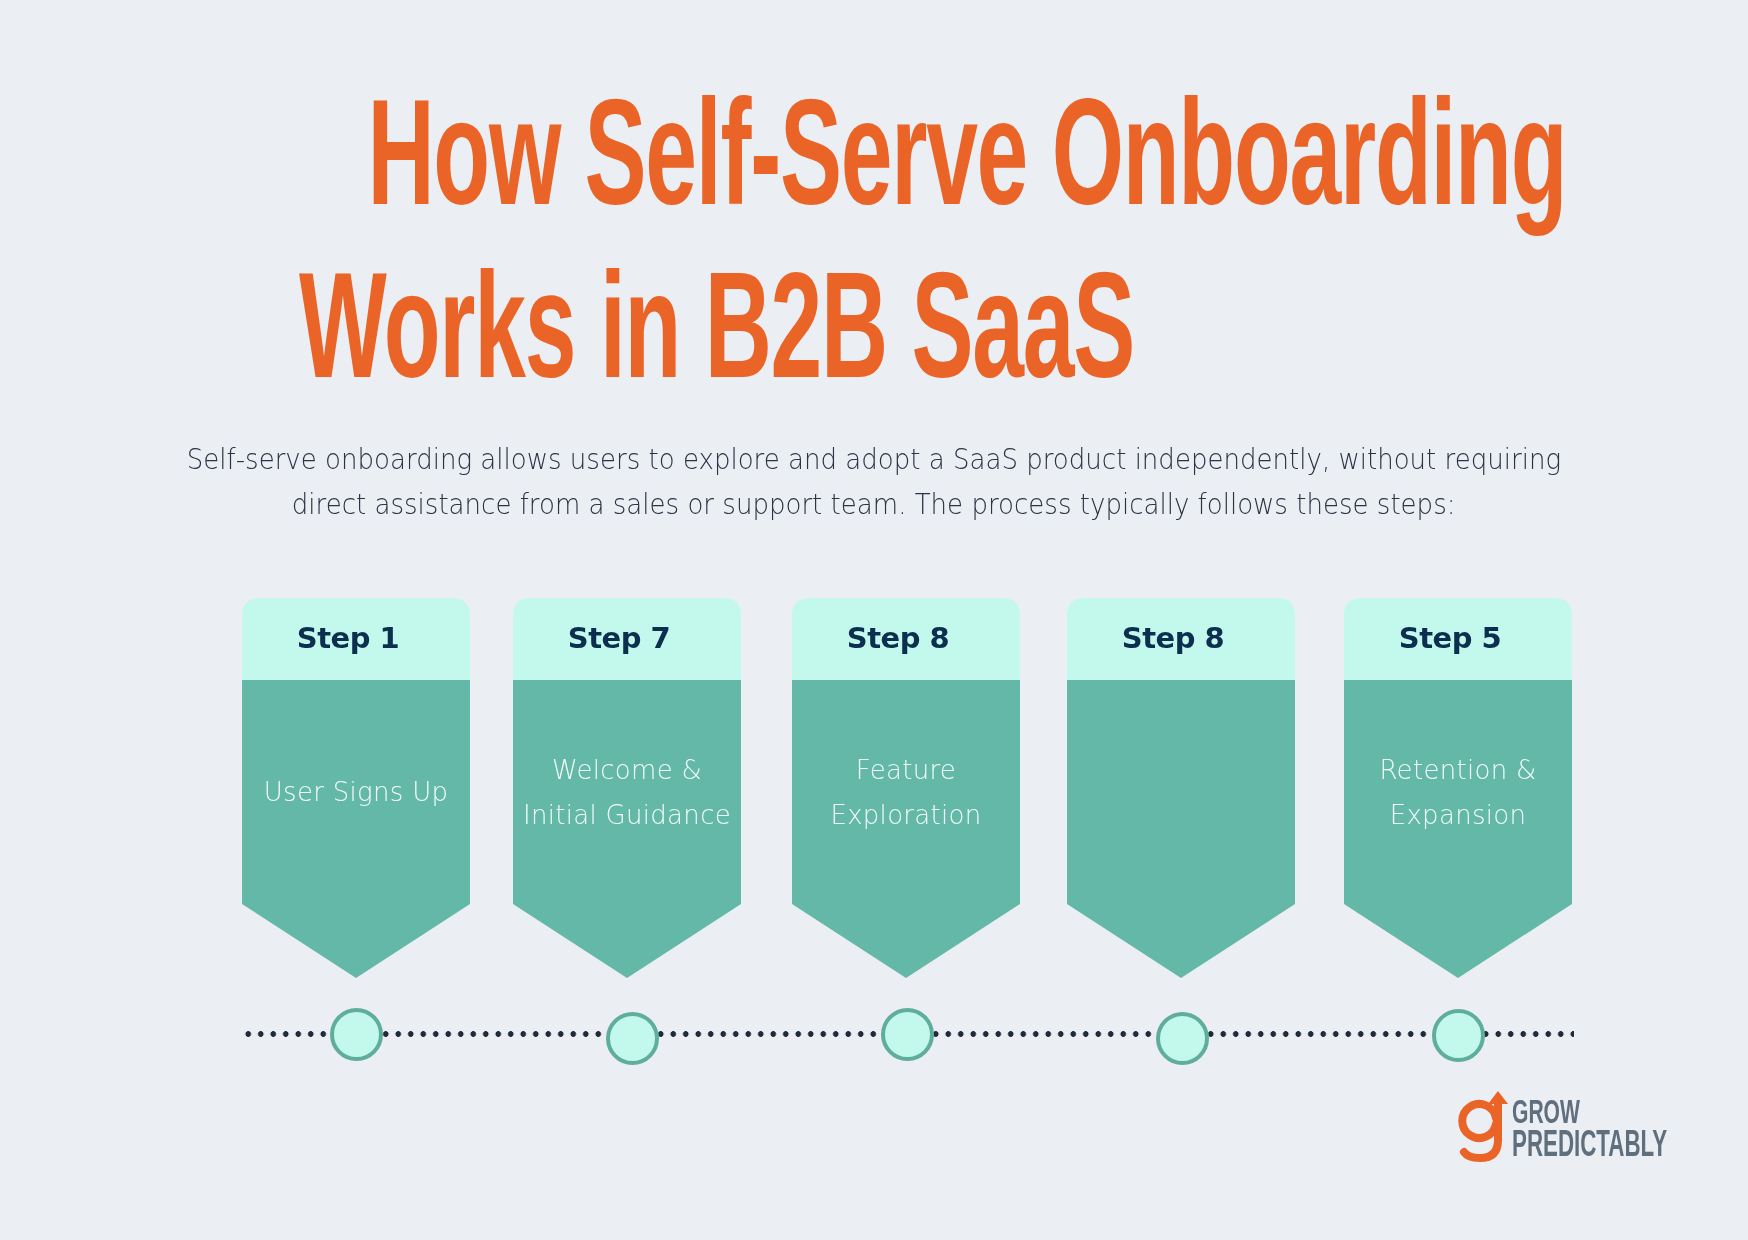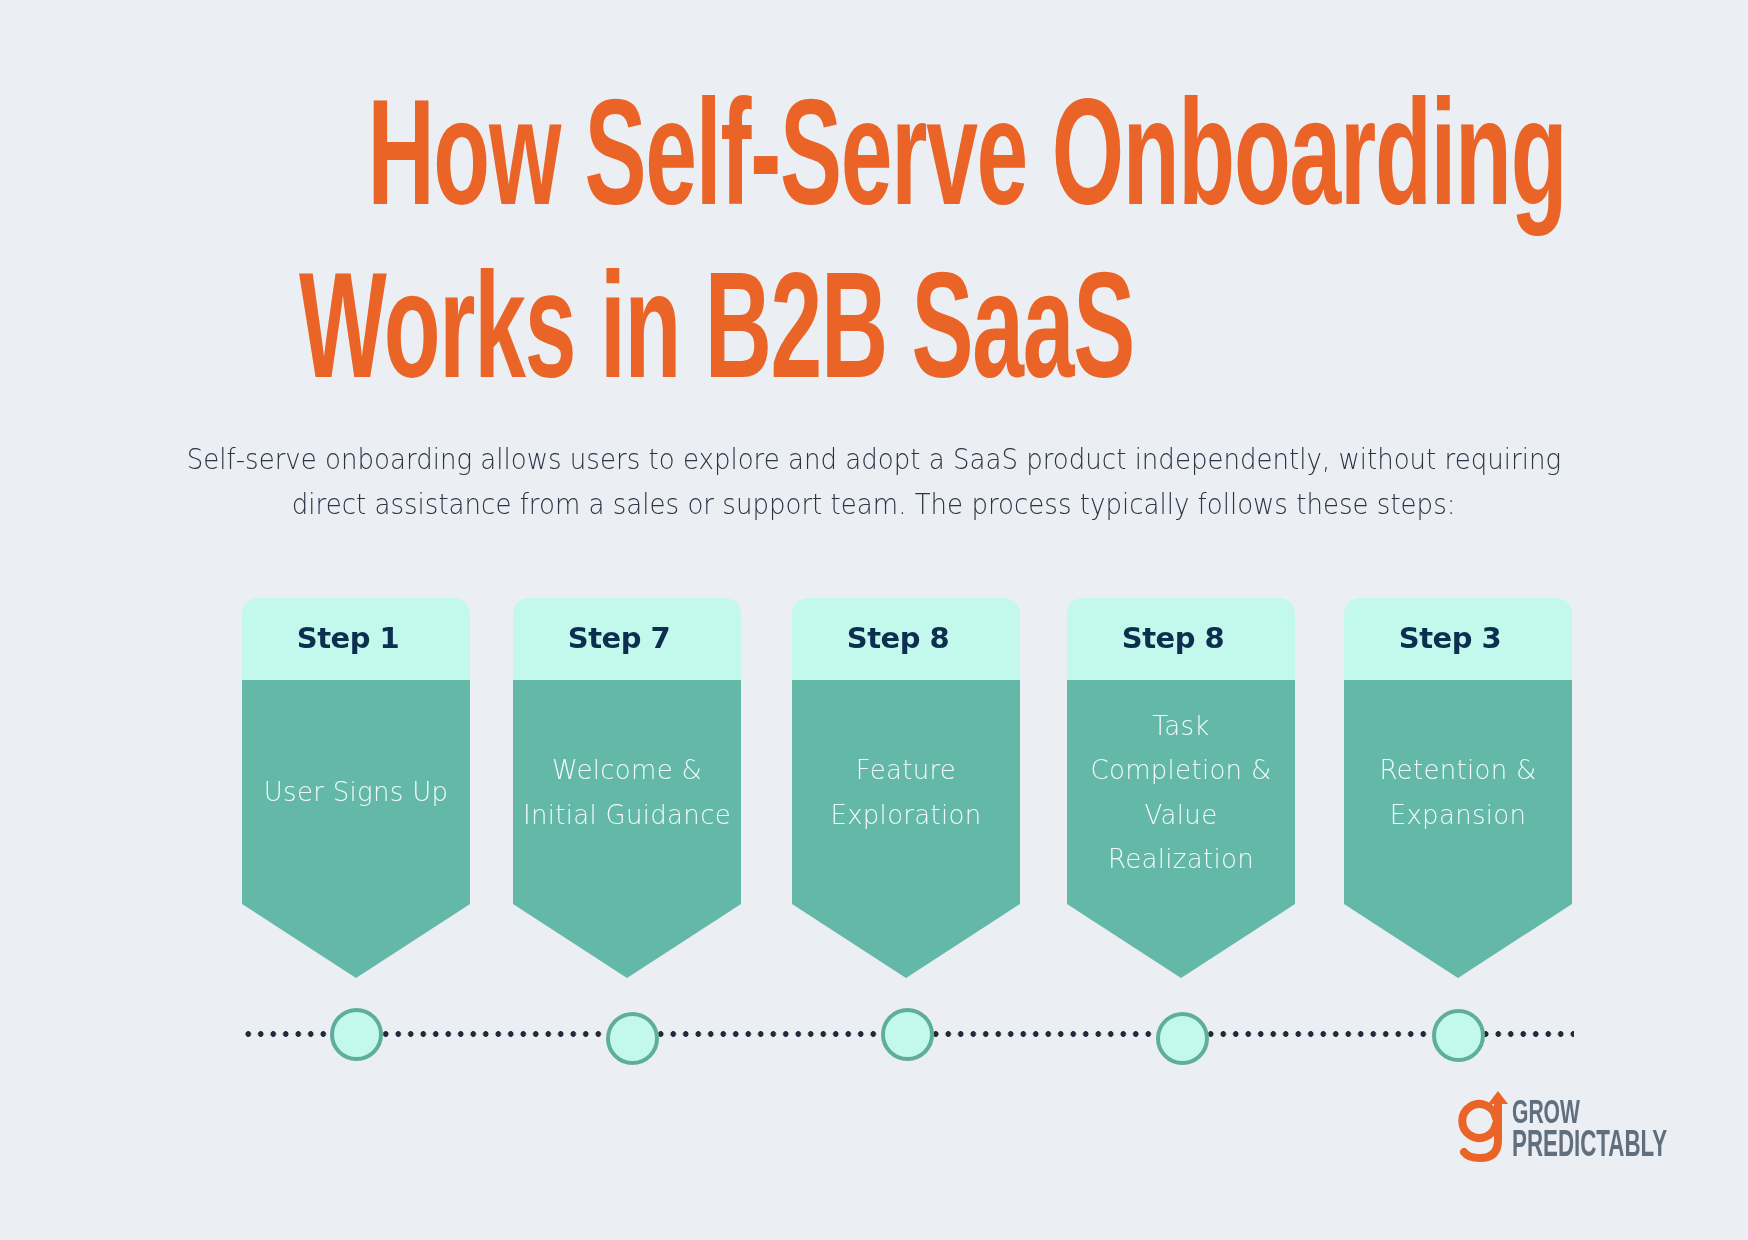--- a/index.html
+++ b/index.html
@@ -110,34 +110,28 @@
 Exploration</div>
     </div>
 </div>
 
 <div class="step" style="left:1067px">
   <svg class="shape" width="228" height="380" viewBox="0 0 228 380">
     <path d="M18 0 H210 Q228 0 228 18 V82 H0 V18 Q0 0 18 0 Z" fill="#c3f8ec"></path>
     <path d="M0 82 H228 V306 L114 380 L0 306 Z" fill="#64b8a8"></path>
   </svg>
   <div class="step-label">Step 8</div>
-  <div class="step-body">
-      <div class="step-text">Task
-Completion &amp;
-Value
-Realization</div>
-    </div>
 </div>
 
 <div class="step" style="left:1344px">
   <svg class="shape" width="228" height="380" viewBox="0 0 228 380">
     <path d="M18 0 H210 Q228 0 228 18 V82 H0 V18 Q0 0 18 0 Z" fill="#c3f8ec"></path>
     <path d="M0 82 H228 V306 L114 380 L0 306 Z" fill="#64b8a8"></path>
   </svg>
-  <div class="step-label">Step 3</div>
+  <div class="step-label">Step 5</div>
   <div class="step-body">
       <div class="step-text">Retention &amp;
 Expansion</div>
     </div>
 </div>
 
 <div class="timeline"></div>
 <div class="node" style="left:330px; top:1008px"></div>
 <div class="node" style="left:606px; top:1012px"></div>
 <div class="node" style="left:881px; top:1008px"></div>

